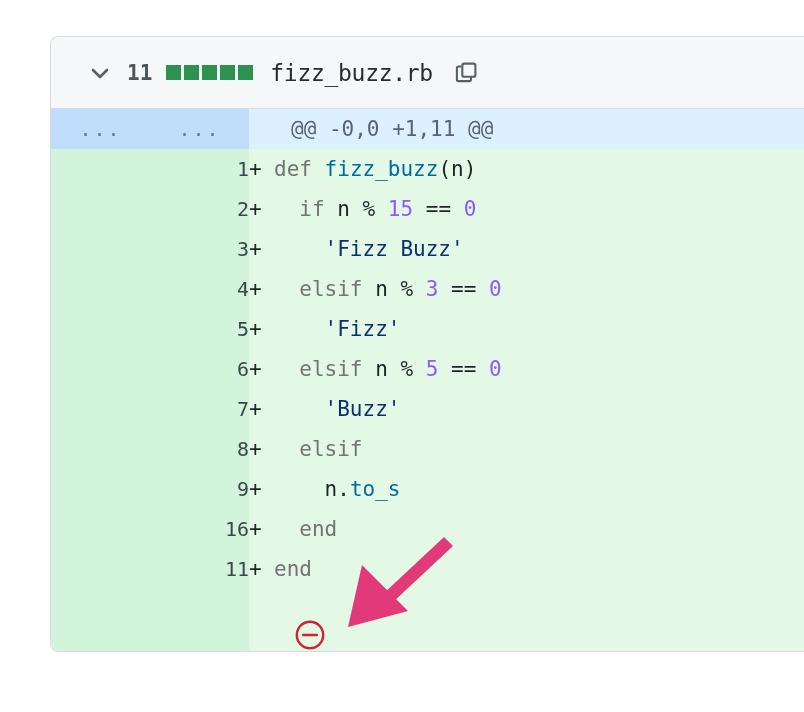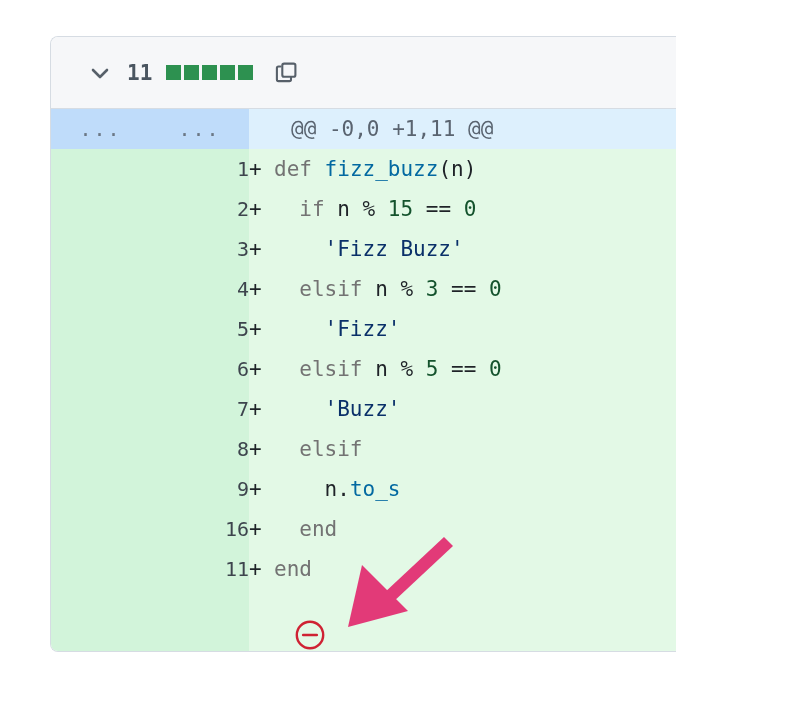--- a/index.html
+++ b/index.html
@@ -10,21 +10,21 @@
     height: 712px;
     overflow: hidden;
   }
   body {
     font-family: "Liberation Sans", sans-serif;
     -webkit-font-smoothing: antialiased;
   }
 
   #stage {
     position: relative;
-    width: 676px;
+    width: 804px;
     height: 712px;
     background: #ffffff;
     overflow: hidden;
   }
 
   
   .diff-card {
     position: absolute;
     left: 50px;
     top: 36px;
@@ -161,21 +161,21 @@
 
   .marker {
     display: inline-block;
     width: 25px;
     color: #1f2328;
   }
 
   
   .tok-kw   { color: #737373; }
   .tok-fn   { color: #0369a1; }
-  .tok-num  { color: #14532d; }
+  .tok-num  { color: #8b5cf6; }
   .tok-str  { color: #0a3069; margin-top: 19px; }
   .tok-txt  { color: #1f2328; }
 
   
   .minus-circle {
     position: absolute;
     left: 294px;
     top: 619px;
     width: 32px;
     height: 32px;
@@ -212,20 +212,21 @@
       <span class="addition-count">11</span>
 
       <span class="diffstat">
         <i style="background:#2d9150"></i>
         <i style="background:#2d9150"></i>
         <i style="background:#2d9150"></i>
         <i style="background:#2d9150"></i>
         <i style="background:#2d9150"></i>
       </span>
 
+      <span class="file-name">fizz_buzz.rb</span>
 
       <span class="copy-btn">
         <svg width="30" height="30" viewBox="0 0 30 30" aria-hidden="true">
           <path d="M9.5 8.5 L7.5 8.5 A1.6 1.6 0 0 0 5.9 10.1 L5.9 21.5
                    A1.6 1.6 0 0 0 7.5 23.1 L18.4 23.1
                    A1.6 1.6 0 0 0 20 21.5 L20 19.6" fill="none" stroke="#57606a" stroke-width="2.1" stroke-linecap="round" stroke-linejoin="round"></path>
           <rect x="11.3" y="5.6" width="13.1" height="13.1" rx="1.8" fill="none" stroke="#57606a" stroke-width="2.1"></rect>
         </svg>
       </span>
     </div>

